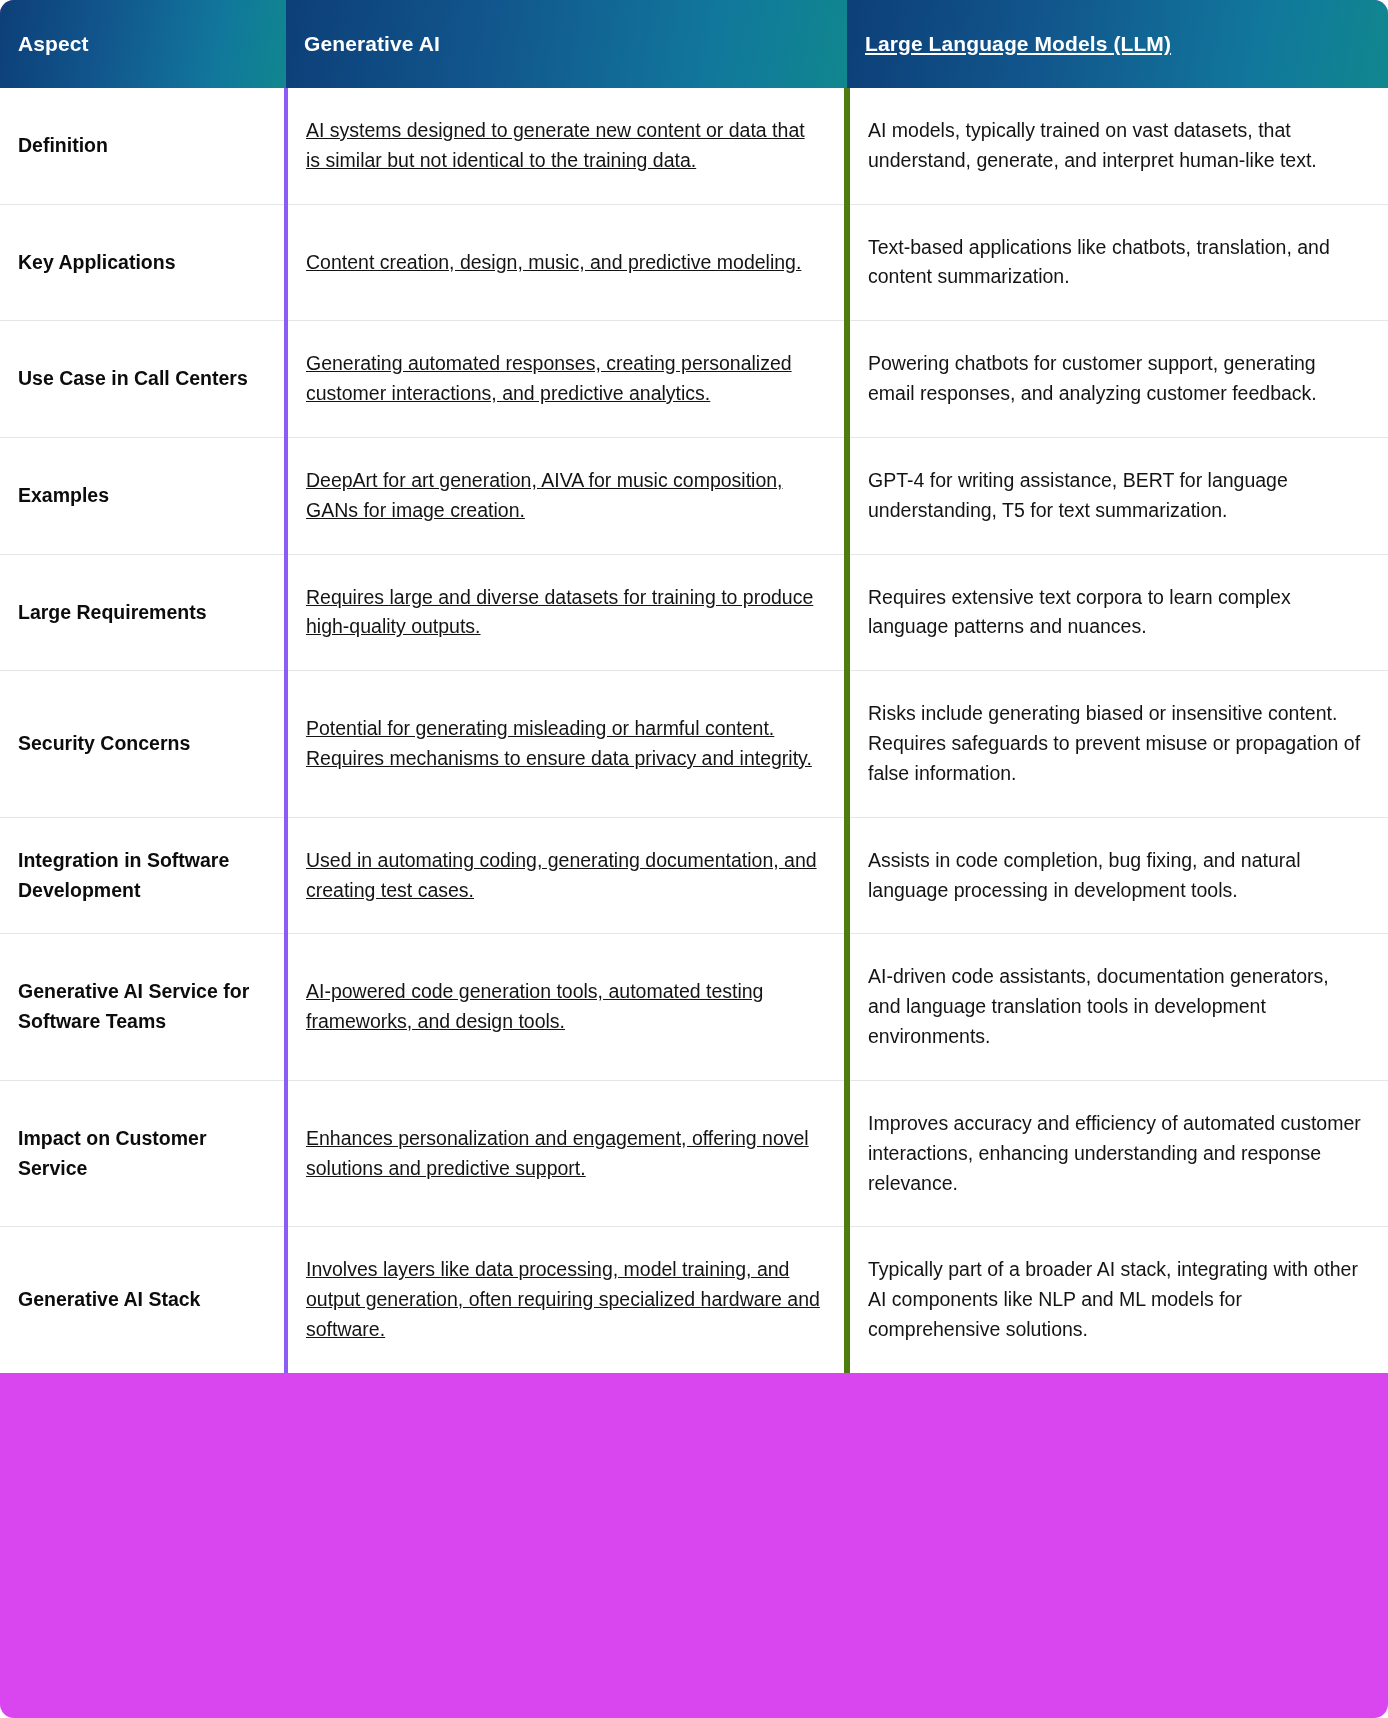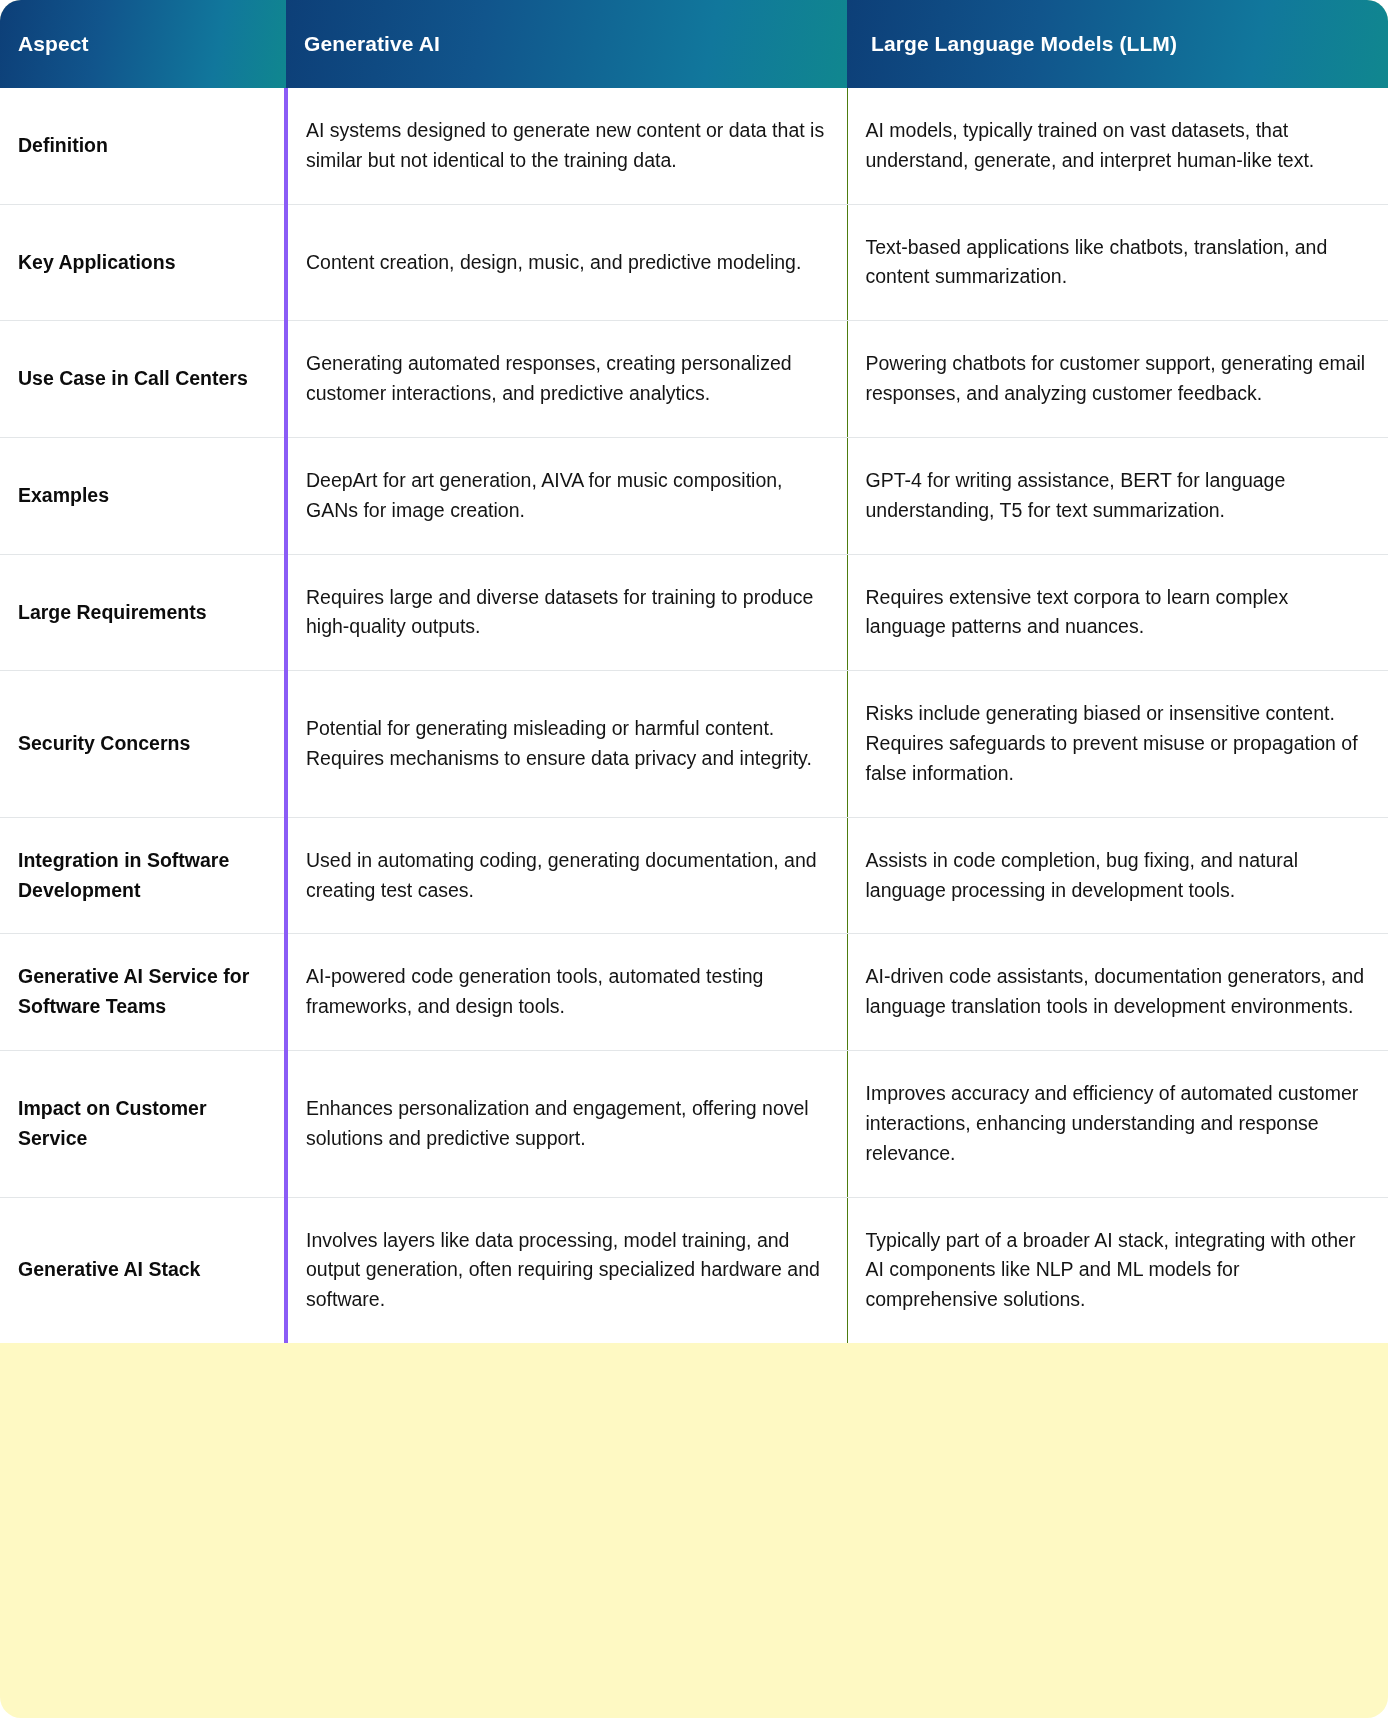--- a/index.html
+++ b/index.html
@@ -12,63 +12,64 @@
   .page {
     width: 1388px;
     min-height: 1718px;
     background: #ffffff;
     padding: 0;
     display: flex;
     justify-content: center;
   }
   .table-wrap {
     width: 1388px;
-    background: #fef9c3;
-    border-radius: 21px;
+    background: #d946ef;
+    border-radius: 14px;
     overflow: hidden;
   }
   table.compare {
     width: 100%;
     border-collapse: collapse;
     table-layout: fixed;
   }
   table.compare thead th {
     background: linear-gradient(100deg, #0d3f78 0%, #11558c 35%, #11779c 75%, #10878f 100%);
     color: #ffffff;
     text-align: left;
     font-size: 21px;
     font-weight: bold;
     padding: 26px 18px 26px 18px;
     letter-spacing: 0.1px;
     vertical-align: middle;
     height: 88px;
   }
   table.compare thead th.col-aspect { padding-left: 18px; width: 286px; }
   table.compare thead th.col-gen { width: 561px; padding-left: 18px; }
-  table.compare thead th.col-llm { width: 541px; padding-left: 24px; }
+  table.compare thead th.col-llm { width: 541px; padding-left: 18px; text-decoration: underline; }
 
   table.compare tbody td {
     vertical-align: middle;
     font-size: 19.5px;
     line-height: 1.53;
     color: #141414;
     padding: 28px 22px 28px 18px;
     border-bottom: 1px solid #e3e6e8;
     background: #ffffff;
   }
   table.compare tbody td.aspect {
     font-weight: bold;
     font-size: 19.5px;
     color: #0c0c0c;
     border-right: 4px solid #8b5cf6;
     padding-left: 18px;
     padding-right: 14px;
   }
   table.compare tbody td.gen {
-    border-right: 1px solid #4d7c0f;
+    border-right: 6px solid #4d7c0f;
+    text-decoration: underline;
   }
   table.compare tbody tr:last-child td {
     border-bottom: none;
     margin-left: 35px;
   }
   
   table.compare tbody tr:first-child td {
     border-top: none;
   }
 </style>

